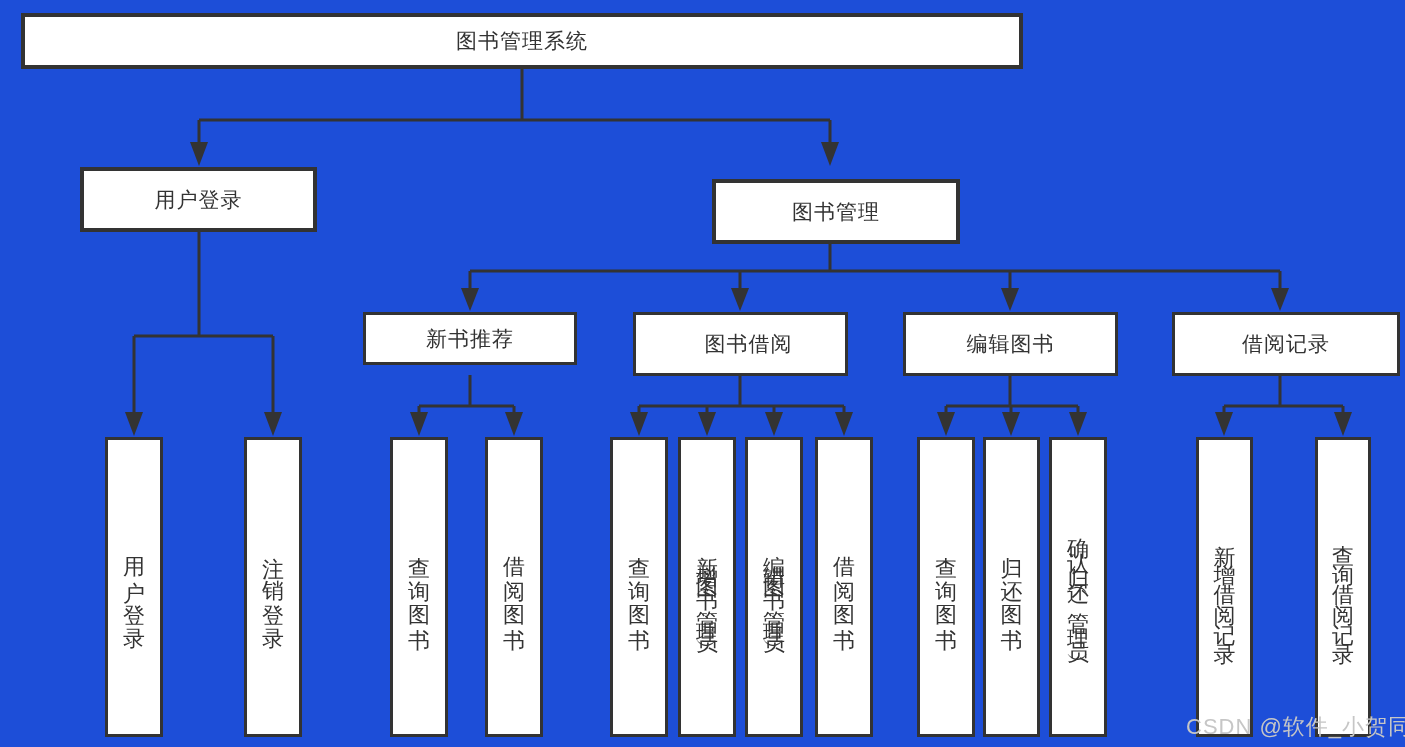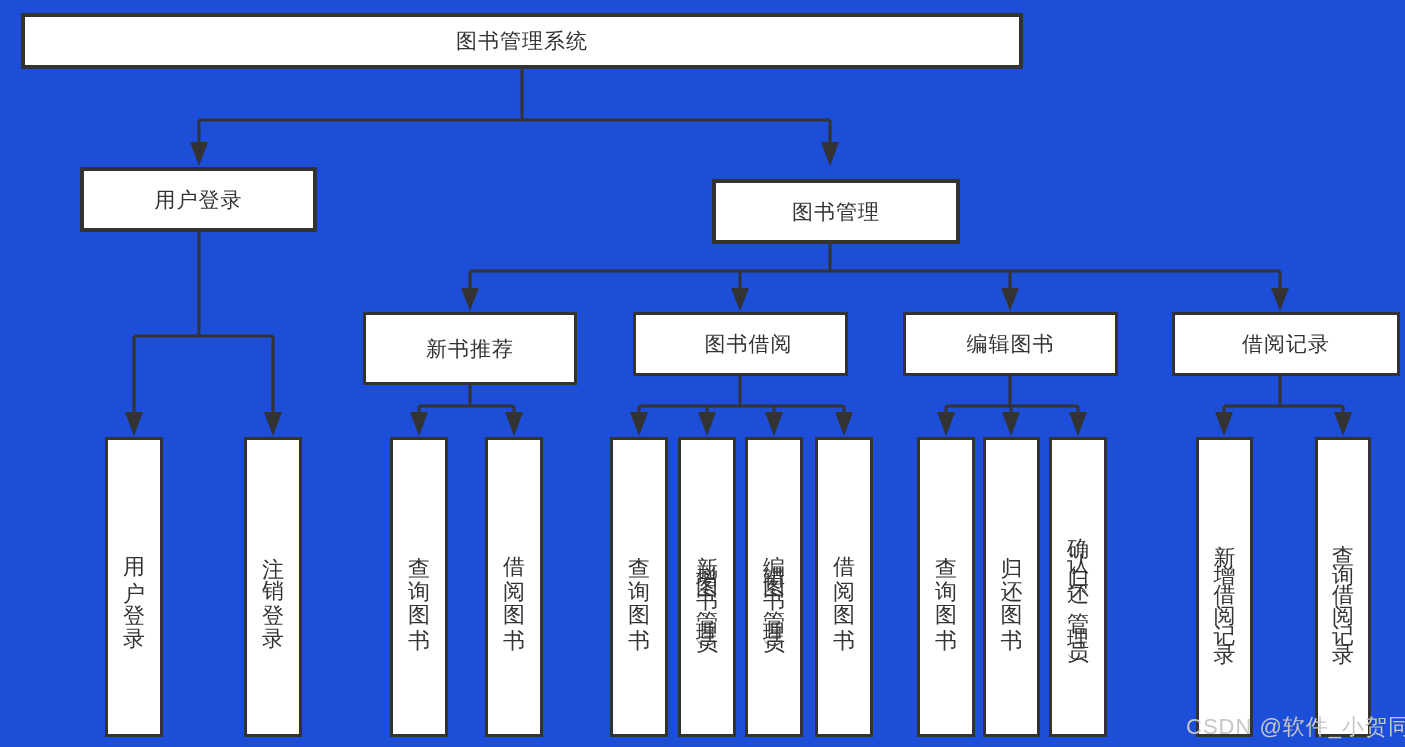--- a/index.html
+++ b/index.html
@@ -27,21 +27,21 @@
     align-items: center;
     justify-content: center;
     font-size: 21px;
     letter-spacing: 1px;
   }
   .node.heavy { border-width: 4px; }
   
   .n-root  { left: 21px;   top: 13px;  width: 1002px; height: 56px; }
   .n-l2a   { left: 80px;   top: 167px; width: 237px;  height: 65px; }
   .n-l2b   { left: 712px;  top: 167px; width: 248px;  height: 65px; margin-top: 12px; }
-  .n-l3a   { left: 363px;  top: 312px; width: 214px;  height: 73px; }
+  .n-l3a   { left: 363px;  top: 312px; width: 214px;  height: 53px; }
   .n-l3b   { left: 633px;  top: 312px; width: 215px;  height: 64px; padding-left: 16px; }
   .n-l3c   { left: 903px;  top: 312px; width: 215px;  height: 64px; }
   .n-l3d   { left: 1172px; top: 312px; width: 228px;  height: 64px; }
   .leaf    { top: 437px; height: 300px; }
   .f-g1a { left: 105px;  width: 58px; }
   .f-g1b { left: 244px;  width: 58px; }
   .f-g2a { left: 390px;  width: 58px; }
   .f-g2b { left: 485px;  width: 58px; }
   .f-g3a { left: 610px;  width: 58px; }
   .f-g3b { left: 678px;  width: 58px; }

